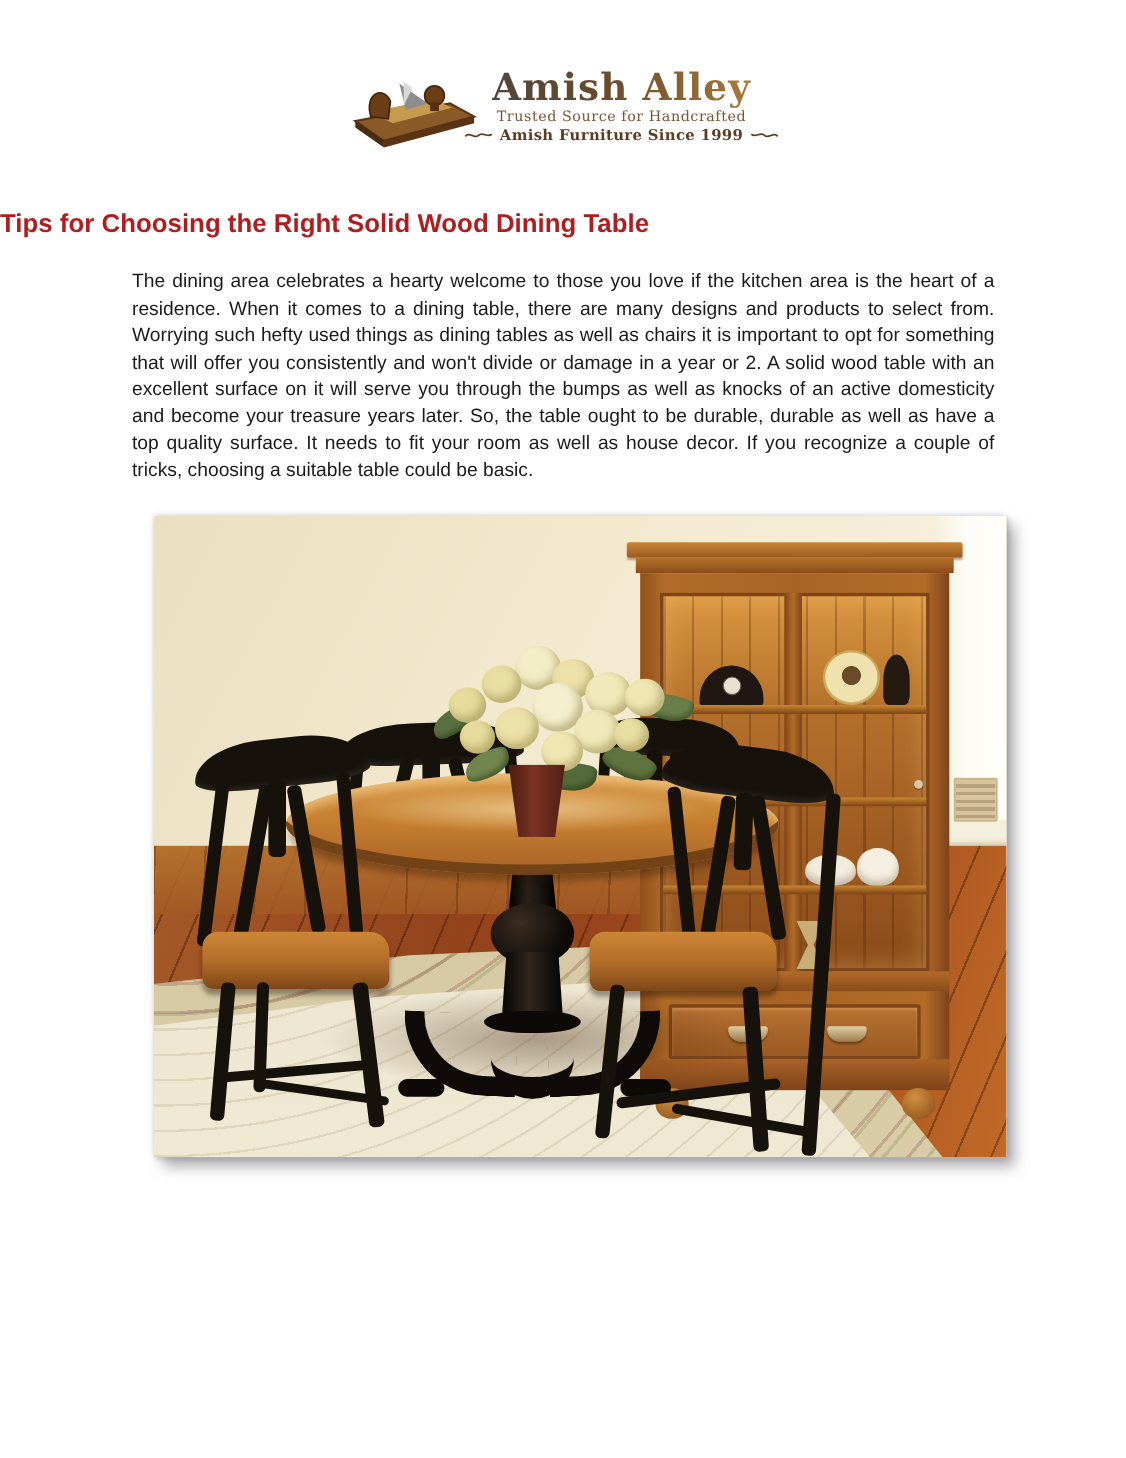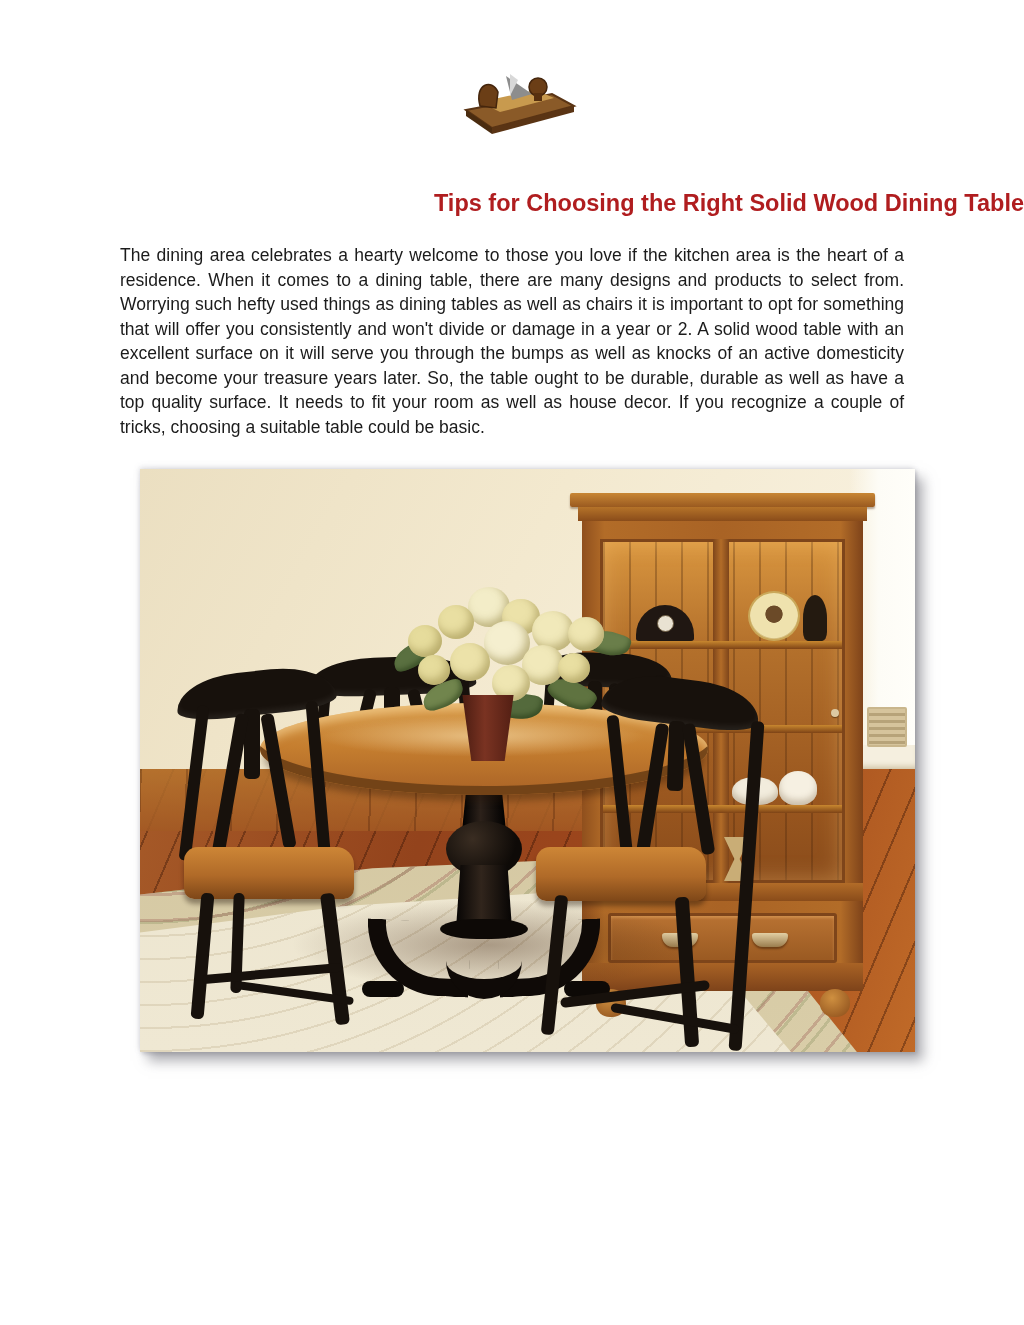--- a/index.html
+++ b/index.html
@@ -21,21 +21,21 @@
              color:var(--logo-brown);
              background:linear-gradient(90deg,#4f463c 0%,#6b4a2a 45%,#a87b3a 100%);
              -webkit-background-clip:text;background-clip:text;-webkit-text-fill-color:transparent}
   .logo-tagline{font-family:"DejaVu Serif",serif;font-size:13px;color:var(--logo-tagline-brown);
                 letter-spacing:.5px;margin-top:1px}
   .logo-subrow{display:flex;align-items:center;gap:6px;margin-top:1px}
   .logo-sub{font-family:"DejaVu Serif",serif;font-size:13.5px;font-weight:700;color:#5d3c22;letter-spacing:.3px}
   .flourish{width:26px;height:10px}
 
   
-  .title{position:absolute;top:190px;left:0;width:100%;text-align:right;margin:0;
+  .title{position:absolute;top:190px;left:0;width:100%;text-align:left;margin:0;
          font-size:23.5px;font-weight:700;color:var(--title-red)}
   .para{position:absolute;left:120px;width:784px;margin:0;font-size:17.5px;line-height:24.55px;
         color:var(--body-text);text-align:justify}
   .p1{top:243px}
   .p2{top:1116px}
   .para b{font-weight:700}
 
   
   .photo{position:absolute;left:140px;top:469px;width:775px;height:583px;margin:0;overflow:hidden;
          background:var(--wall-cream);
@@ -162,20 +162,33 @@
       <polygon points="6,56 92,40 114,52 32,74" fill="#8a5a28" stroke="#5a3414" stroke-width="2"></polygon>
       <polygon points="6,56 32,74 32,80 6,62" fill="#4a2c10"></polygon>
       <polygon points="32,74 114,52 114,58 32,80" fill="#5a3414"></polygon>
       <polygon points="20,48 76,36 94,44 40,58" fill="#c89a4e"></polygon>
       <polygon points="46,22 72,40 52,46" fill="#8d8d8d"></polygon>
       <polygon points="50,20 58,26 50,42" fill="#d8d8d8"></polygon>
       <path d="M20,52 C14,30 32,24 38,38 L36,54 Z" fill="#6b3e16" stroke="#44250c" stroke-width="1.5"></path>
       <circle cx="78" cy="33" r="9" fill="#6b3e16" stroke="#44250c" stroke-width="1.5"></circle>
       <rect x="74" y="39" width="8" height="8" fill="#57300f"></rect>
     </svg>
+    <div class="logo-text">
+      <div class="logo-name">Amish Alley</div>
+      <div class="logo-tagline">Trusted Source for Handcrafted</div>
+      <div class="logo-subrow">
+        <svg class="flourish" viewBox="0 0 26 10">
+          <path d="M1,6 C5,1 9,9 13,5 C17,1 21,8 25,4" fill="none" stroke="#5d3c22" stroke-width="1.6"></path>
+        </svg>
+        <span class="logo-sub">Amish Furniture Since 1999</span>
+        <svg class="flourish" viewBox="0 0 26 10">
+          <path d="M1,4 C5,8 9,1 13,5 C17,9 21,1 25,6" fill="none" stroke="#5d3c22" stroke-width="1.6"></path>
+        </svg>
+      </div>
+    </div>
   </header>
 
   <h1 class="title">Tips for Choosing the Right Solid Wood Dining Table</h1>
 
   <p class="para p1">The dining area celebrates a hearty welcome to those you love if the kitchen area is the heart of a residence. When it comes to a dining table, there are many designs and products to select from. Worrying such hefty used things as dining tables as well as chairs it is important to opt for something that will offer you consistently and won't divide or damage in a year or 2. A solid wood table with an excellent surface on it will serve you through the bumps as well as knocks of an active domesticity and become your treasure years later. So, the table ought to be durable, durable as well as have a top quality surface. It needs to fit your room as well as house decor. If you recognize a couple of tricks, choosing a suitable table could be basic.</p>
 
   <figure class="photo">
     <div class="wall"></div>
     <div class="window-light"></div>
     <div class="baseboard-r"></div>

